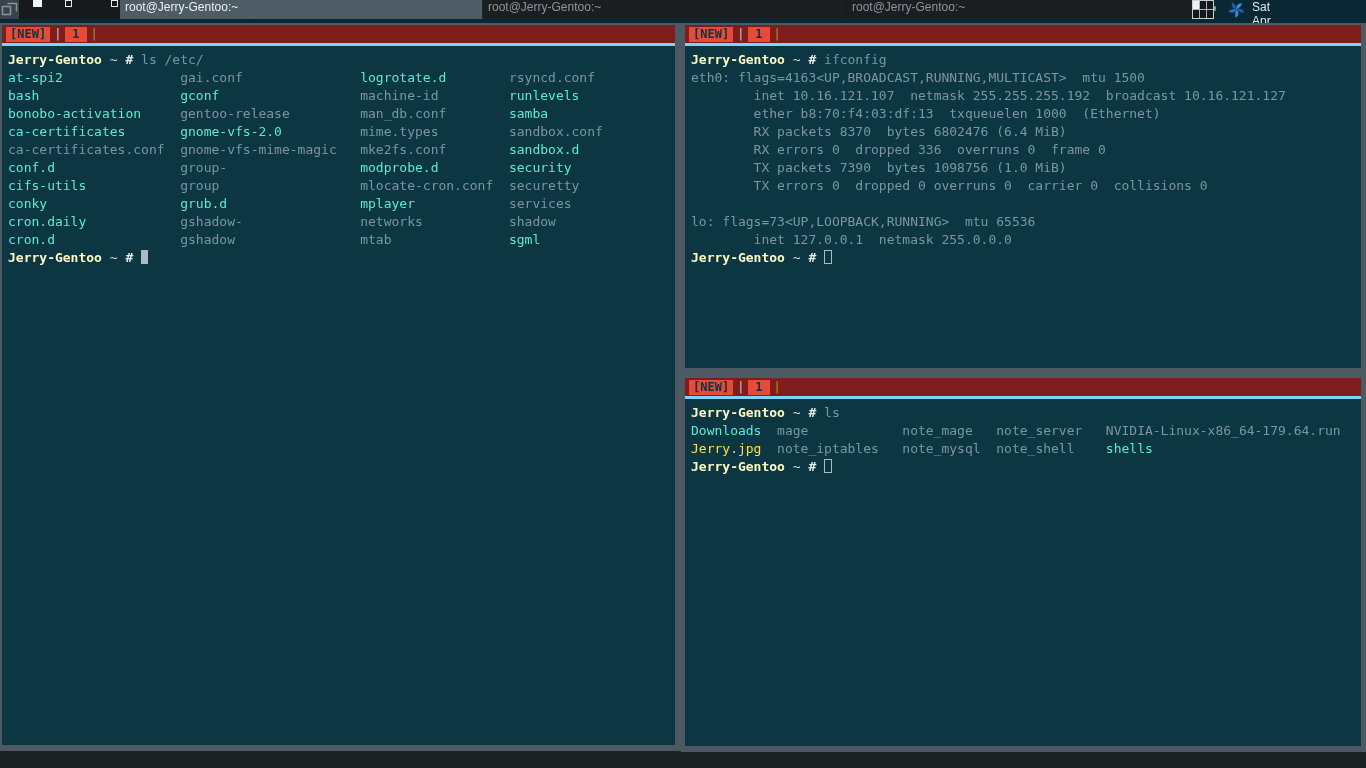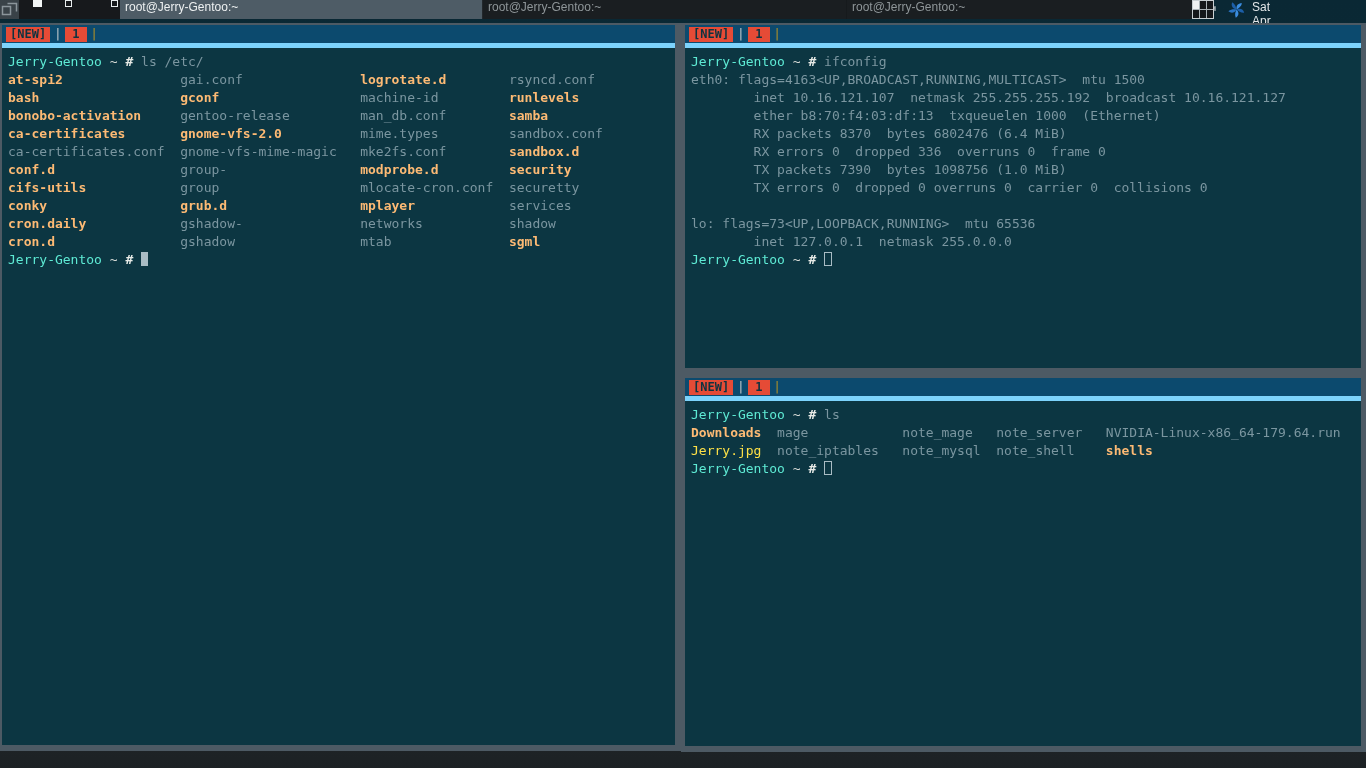--- a/index.html
+++ b/index.html
@@ -27,33 +27,33 @@
     font:12px "Liberation Sans",sans-serif;color:#e2e6e8;}
   .pager{position:absolute;right:0;top:0;width:22px;height:19px;box-sizing:border-box;
     display:grid;grid-template-columns:repeat(3,1fr);grid-template-rows:repeat(2,1fr);
     gap:1px;background:#aab3b7;border:1px solid #c8cfd2;}
   .pager i{background:#15181b;} .pager i.on{background:#eef1f2;}
   
   .win{position:absolute;box-sizing:border-box;background:#0c3642;border:solid #4d5a64;}
   .win-left{left:0;top:23px;width:681px;height:728px;border-width:2px 6px 6px 2px;}
   .win-tr{left:681px;top:23px;width:685px;height:351px;border-width:2px 5px 6px 4px;}
   .win-br{left:681px;top:374px;width:685px;height:378px;border-width:4px 5px 6px 4px;}
-  .tabbar{height:18px;background:#0c4a6e;display:flex;align-items:center;padding-left:4px;
-    font:bold 12px "DejaVu Sans Mono",monospace;border-bottom:5px solid #7dd3fc;}
+  .tabbar{height:18px;background:#7f1d1d;display:flex;align-items:center;padding-left:4px;
+    font:bold 12px "DejaVu Sans Mono",monospace;border-bottom:3px solid #7dd3fc;}
   .tab-new{background:#e54b36;color:#0d3340;padding:0 4px;height:15px;line-height:15px;}
   .sep{margin:0 4px;color:#c6ccce;font-weight:normal;}
   .sep.y{color:#b79324;}
   .tab-num{background:#e54b36;color:#0d3340;padding:0 7px;height:15px;line-height:15px;}
   .term{padding:5px 0 0 6px;font:13px "DejaVu Sans Mono",monospace;color:#7b96a0;}
   .tl{height:18px;line-height:18px;white-space:pre;}
-  .p{color:#5eead4;font-weight:normal;}
+  .p{color:#fef9c3;font-weight:bold;}
   .w{color:#d6dad6;}
   .h{color:#e8ebe7;font-weight:bold;}
   .o{color:#7b96a0;margin-top:35px;}
-  .d{color:#fdba74;font-weight:bold;}
+  .d{color:#5eead4;font-weight:normal;}
   .i{color:#fde047;}
   .cs{display:inline-block;width:7px;height:14px;background:#a9bcc4;vertical-align:-2px;}
   .ch{display:inline-block;width:6px;height:12px;border:1px solid #a9bcc4;vertical-align:-2px;background:transparent;}
 </style>
 </head>
 <body>
 
 <div class="desktop">
 
   <div class="topbar">

